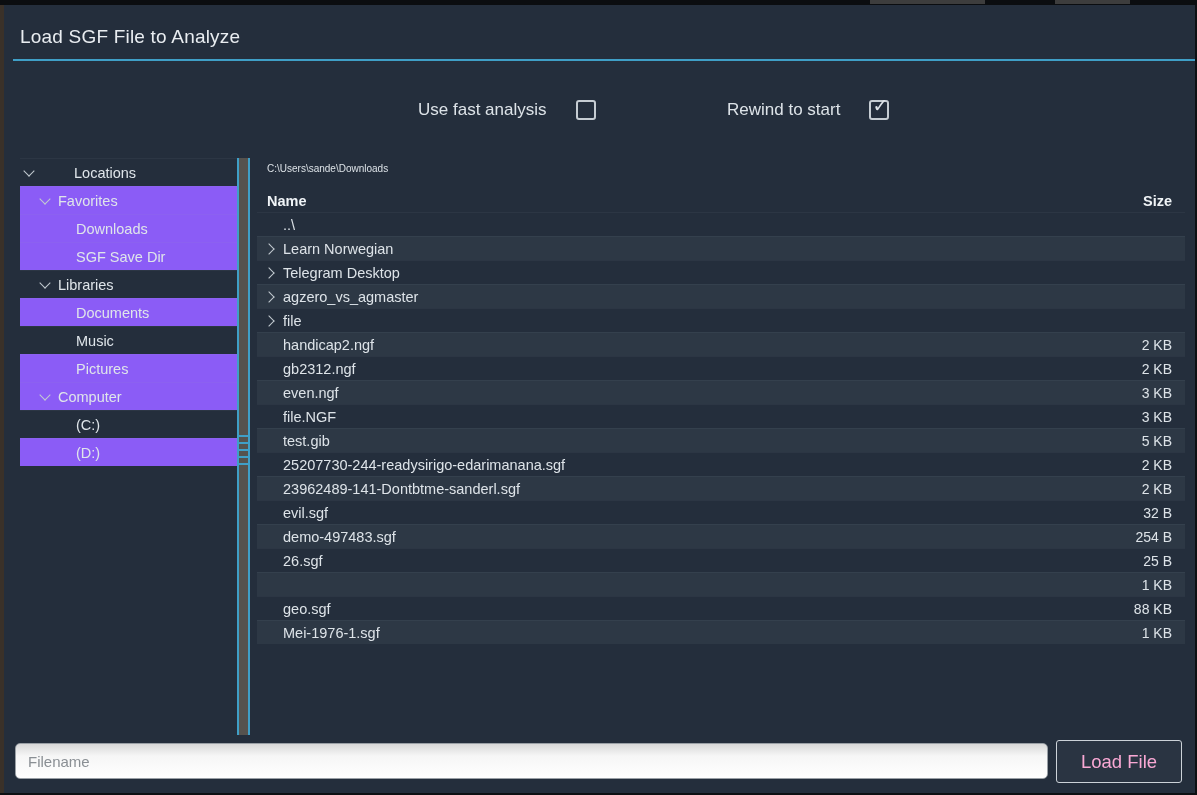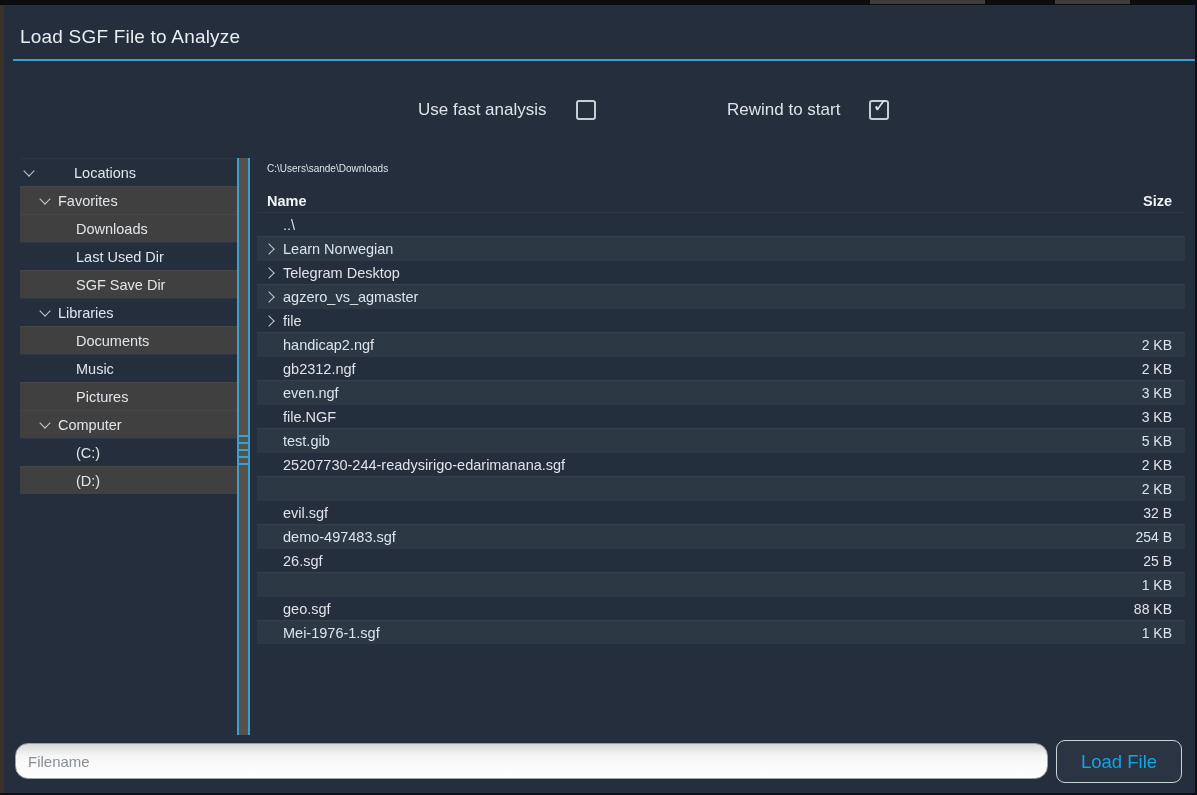--- a/index.html
+++ b/index.html
@@ -23,43 +23,43 @@
   .checkbox.checked .check{display:block;position:absolute;left:1px;top:-6px;font-size:19px;font-weight:bold;color:#dfe5ea;line-height:20px;}
 
   
   .chev{display:inline-block;width:8px;height:8px;border-left:1.6px solid #c3cad1;border-bottom:1.6px solid #c3cad1;flex:none;}
   .chev.down{transform:rotate(-45deg);margin-top:-3px;}
   .chev.right{transform:rotate(-135deg);}
 
   
   .sidebar{position:absolute;left:20px;top:158px;width:218px;}
   .srow{display:flex;align-items:center;height:28px;border-top:1px solid rgba(150,170,190,.07);}
-  .srow.lit{background:#404040;}
+  .srow.lit{background:#8b5cf6;}
   .slabel{font-size:14.5px;color:#dfe5ea;white-space:nowrap;}
   .srow .chev{margin-right:9px;}
 
   
   .splitter{position:absolute;left:237px;top:158px;width:13px;height:577px;background:#55524e;border-left:2px solid #3f9fc7;border-right:2px solid #3f9fc7;}
   .grip{position:absolute;left:0;right:0;top:277px;height:30px;background:repeating-linear-gradient(180deg,#3f9fc7 0 2px,#55524e 2px 7px);}
 
   
   .path{position:absolute;left:267px;top:163px;font-size:10px;color:#dce2e7;}
   .col-name{position:absolute;left:267px;top:193px;font-size:14.5px;font-weight:bold;color:#f0f4f7;}
   .col-size{position:absolute;right:25px;top:193px;font-size:14.5px;font-weight:bold;color:#f0f4f7;}
   .filelist{position:absolute;left:257px;top:212px;width:928px;}
   .frow{position:relative;height:24px;line-height:24px;border-top:1px solid rgba(150,170,190,.07);}
   .frow.lit{background:#2d3845;}
   .frow .chev{position:absolute;left:8px;top:8px;}
   .fname{position:absolute;left:26px;font-size:14.5px;color:#dde3e8;white-space:nowrap;}
   .fsize{position:absolute;right:13px;font-size:14px;color:#dde3e8;}
 
   
-  .filename-input{position:absolute;left:15px;top:743px;width:1033px;height:36px;border:1px solid #9aa0a6;border-radius:13px;background:linear-gradient(180deg,#d8d8d8 0,#f6f6f6 35%,#ffffff 100%);padding:0 12px;font-size:15px;color:#333;}
+  .filename-input{position:absolute;left:15px;top:743px;width:1033px;height:36px;border:1px solid #9aa0a6;border-radius:5px;background:linear-gradient(180deg,#d8d8d8 0,#f6f6f6 35%,#ffffff 100%);padding:0 12px;font-size:15px;color:#333;}
   .filename-input::placeholder{color:#8a8f94;}
-  .load-btn{position:absolute;left:1056px;top:740px;width:126px;height:43px;background:#2a3442;border:1.5px solid #ccd2d8;border-radius:9px;color:#0ea5e9;font-size:18.5px;cursor:pointer;}
+  .load-btn{position:absolute;left:1056px;top:740px;width:126px;height:43px;background:#2a3442;border:1.5px solid #ccd2d8;border-radius:3px;color:#f9a8d4;font-size:18.5px;cursor:pointer;}
 </style>
 </head>
 <body>
 
 <div class="window">
   <div class="strip-top">
     <div class="remnant" style="left:870px;width:115px;"></div>
     <div class="remnant" style="left:1055px;width:75px;"></div>
   </div>
   <div class="strip-left"></div>
@@ -93,24 +93,20 @@
     <span class="chev down"></span>
     <span class="slabel">Favorites</span>
   </div>
 
 
   <div class="srow lit" style="padding-left: 56px;">
 
     <span class="slabel">Downloads</span>
   </div>
 
-  <div class="srow" style="padding-left: 56px;">
-
-    <span class="slabel">Last Used Dir</span>
-  </div>
 
   <div class="srow lit" style="padding-left: 56px;">
 
     <span class="slabel">SGF Save Dir</span>
   </div>
 
   <div class="srow" style="padding-left: 21px;">
     <span class="chev down"></span>
     <span class="slabel">Libraries</span>
   </div>
@@ -216,20 +212,21 @@
   </div>
 
   <div class="frow">
 
     <span class="fname">25207730-244-readysirigo-edarimanana.sgf</span>
     <span class="fsize">2 KB</span>
   </div>
 
   <div class="frow lit">
 
+    <span class="fname">23962489-141-Dontbtme-sanderl.sgf</span>
     <span class="fsize">2 KB</span>
   </div>
 
   <div class="frow">
 
     <span class="fname">evil.sgf</span>
     <span class="fsize">32 B</span>
   </div>
 
   <div class="frow lit">

